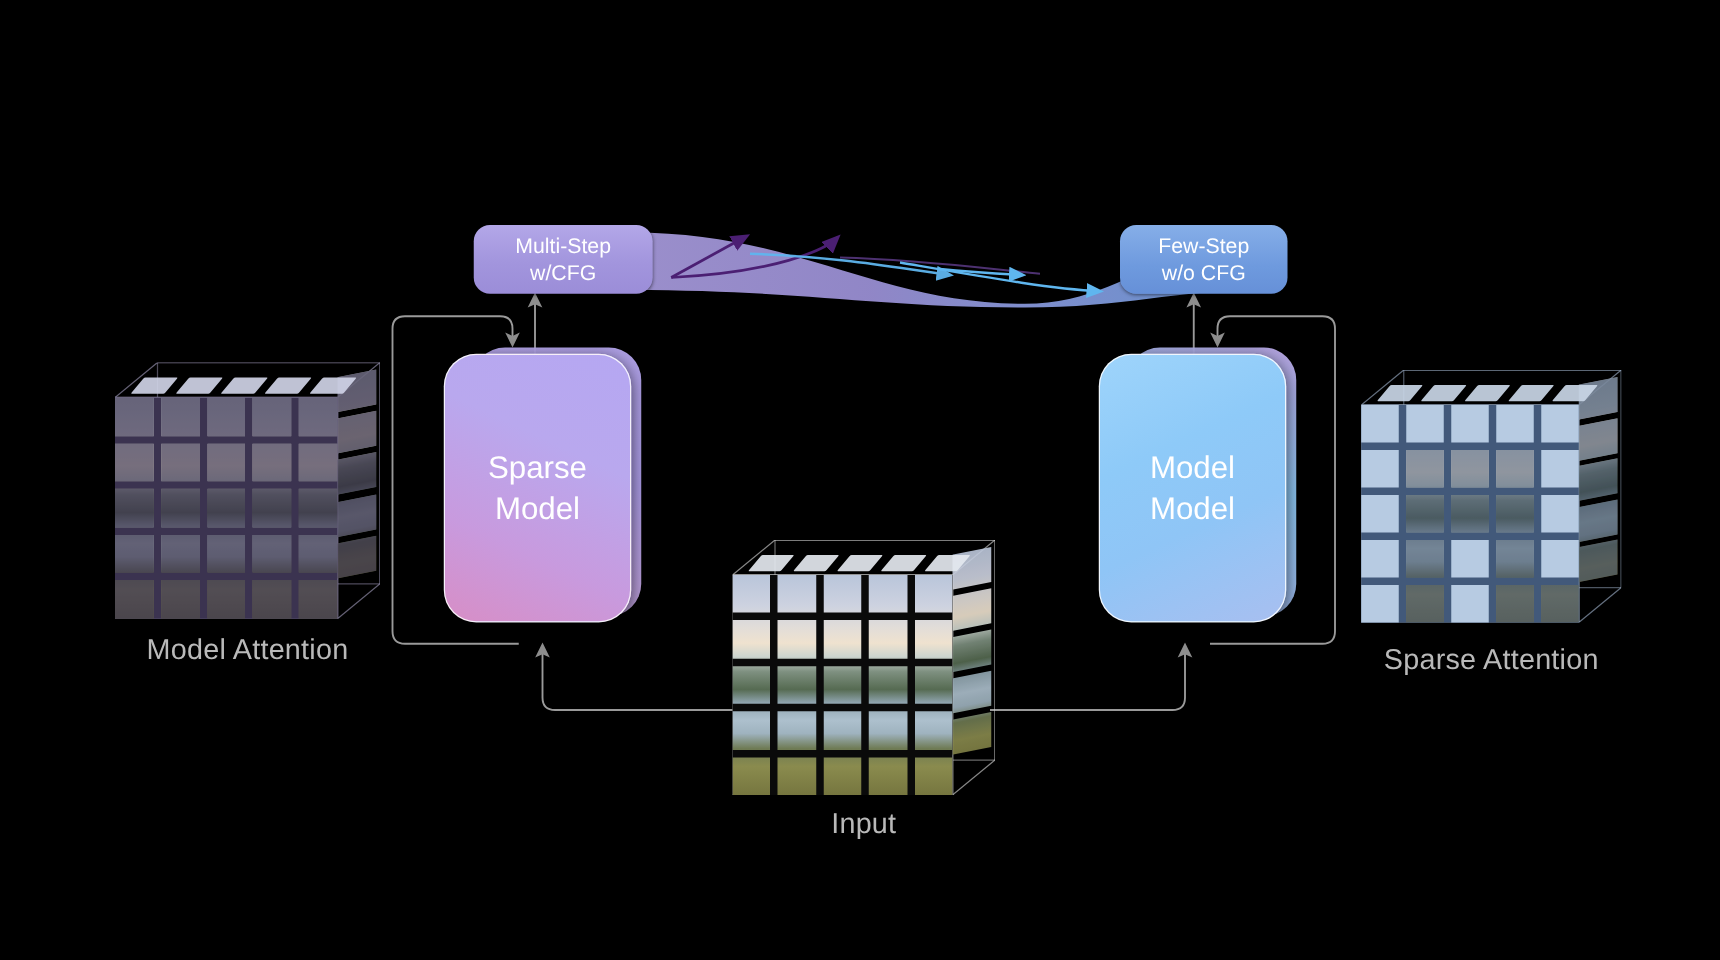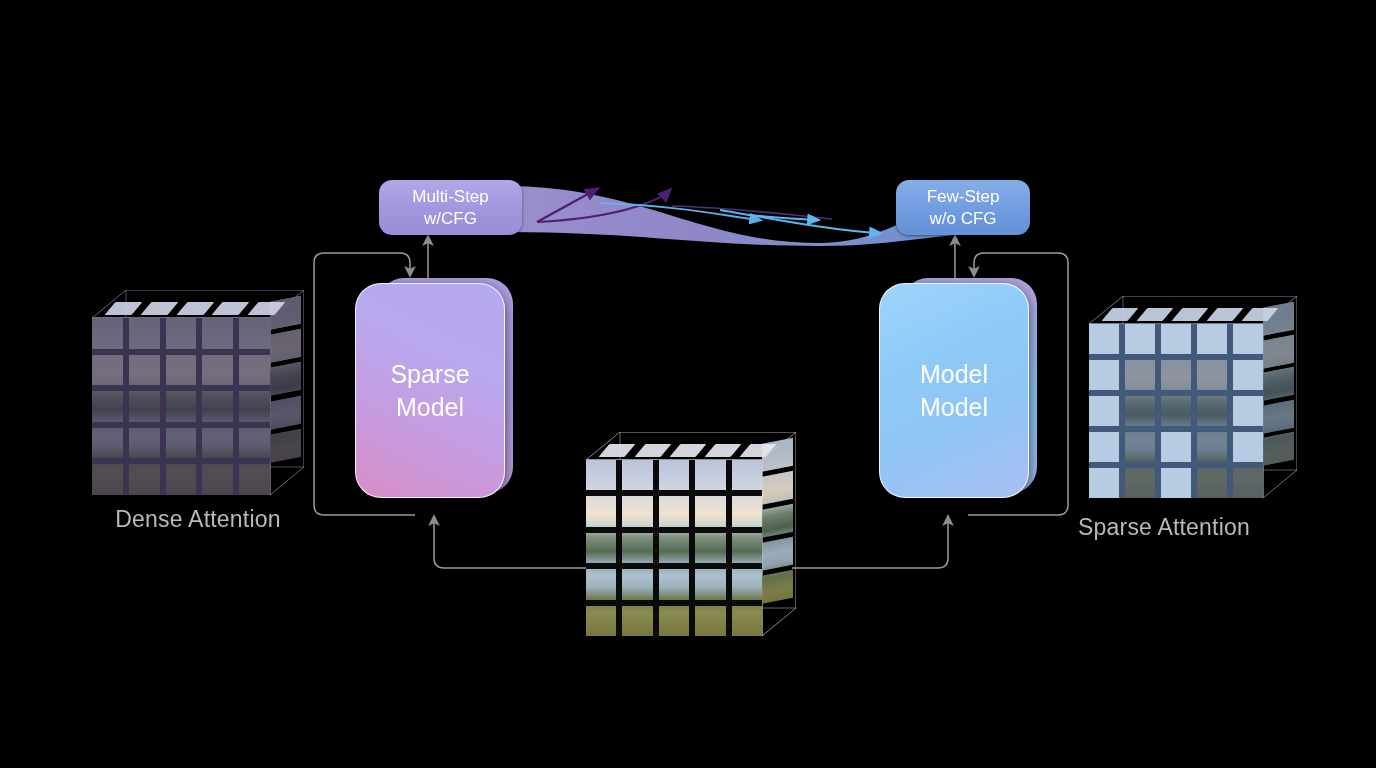--- a/index.html
+++ b/index.html
@@ -298,21 +298,21 @@
         <div class="cell">
           <i class="photo dense" style="width: 178px; height: 177px; left: -110.4px; top: -146.4px;"></i>
           <div class="tint" style="background: rgb(58, 49, 82); opacity: 0.55;"></div>
         </div>
         <div class="cell">
           <i class="photo dense" style="width: 178px; height: 177px; left: -147.2px; top: -146.4px;"></i>
           <div class="tint" style="background: rgb(58, 49, 82); opacity: 0.55;"></div>
         </div>
       </div>
     </div>
-  <div class="lbl abs" style="left:92px;top:506px;width:212px;">Dense Attention</div>
+  <div class="lbl abs" style="left:92px;top:506px;width:212px;">Model Attention</div>
 
   <div class="cube" id="cube-input" style="left:586px;top:432px;width:210px;height:204px;">
       <svg width="210" height="204" class="frame">
         <line x1="34" y1="0" x2="210" y2="0" stroke="#cfcfcf" stroke-width="1" opacity="0.8"></line>
         <line x1="210" y1="0" x2="210" y2="176" stroke="#cfcfcf" stroke-width="1" opacity="0.8"></line>
         <line x1="210" y1="176" x2="34" y2="176" stroke="#cfcfcf" stroke-width="1" opacity="0.5"></line>
         <line x1="34" y1="176" x2="34" y2="0" stroke="#cfcfcf" stroke-width="1" opacity="0.5"></line>
         <line x1="0" y1="28" x2="34" y2="0" stroke="#cfcfcf" stroke-width="1" opacity="0.65"></line>
         <line x1="176" y1="28" x2="210" y2="0" stroke="#cfcfcf" stroke-width="1" opacity="0.65"></line>
         <line x1="176" y1="204" x2="210" y2="176" stroke="#cfcfcf" stroke-width="1" opacity="0.65"></line>
@@ -417,20 +417,21 @@
           <i class="photo " style="width: 176px; height: 176px; left: -72.8px; top: -145.6px;"></i>
         </div>
         <div class="cell">
           <i class="photo " style="width: 176px; height: 176px; left: -109.2px; top: -145.6px;"></i>
         </div>
         <div class="cell">
           <i class="photo " style="width: 176px; height: 176px; left: -145.6px; top: -145.6px;"></i>
         </div>
       </div>
     </div>
+  <div class="lbl abs" style="left:586px;top:645px;width:210px;">Input</div>
 
   <div class="cube" id="cube-sparse" style="left:1089px;top:296px;width:208px;height:202px;">
       <svg width="208" height="202" class="frame">
         <line x1="34" y1="0" x2="208" y2="0" stroke="#9aacc4" stroke-width="1" opacity="0.8"></line>
         <line x1="208" y1="0" x2="208" y2="174" stroke="#9aacc4" stroke-width="1" opacity="0.8"></line>
         <line x1="208" y1="174" x2="34" y2="174" stroke="#9aacc4" stroke-width="1" opacity="0.5"></line>
         <line x1="34" y1="174" x2="34" y2="0" stroke="#9aacc4" stroke-width="1" opacity="0.5"></line>
         <line x1="0" y1="28" x2="34" y2="0" stroke="#9aacc4" stroke-width="1" opacity="0.65"></line>
         <line x1="174" y1="28" x2="208" y2="0" stroke="#9aacc4" stroke-width="1" opacity="0.65"></line>
         <line x1="174" y1="202" x2="208" y2="174" stroke="#9aacc4" stroke-width="1" opacity="0.65"></line>
@@ -523,15 +524,15 @@
         <div class="cell">
           <i class="photo sparse" style="width: 174px; height: 174px; left: -108px; top: -144px;"></i>
           <div class="tint" style="background: rgb(63, 86, 115); opacity: 0.48;"></div>
         </div>
         <div class="cell">
           <i class="photo sparse" style="width: 174px; height: 174px; left: -144px; top: -144px;"></i>
           <div class="tint" style="background: rgb(63, 86, 115); opacity: 0.48;"></div>
         </div>
       </div>
     </div>
-  <div class="lbl abs" style="left:1060px;top:514px;width:208px;">Sparse Attention</div>
+  <div class="lbl abs" style="left:1089px;top:514px;width:208px;">Sparse Attention</div>
 
 </div>
 
 </body></html>

